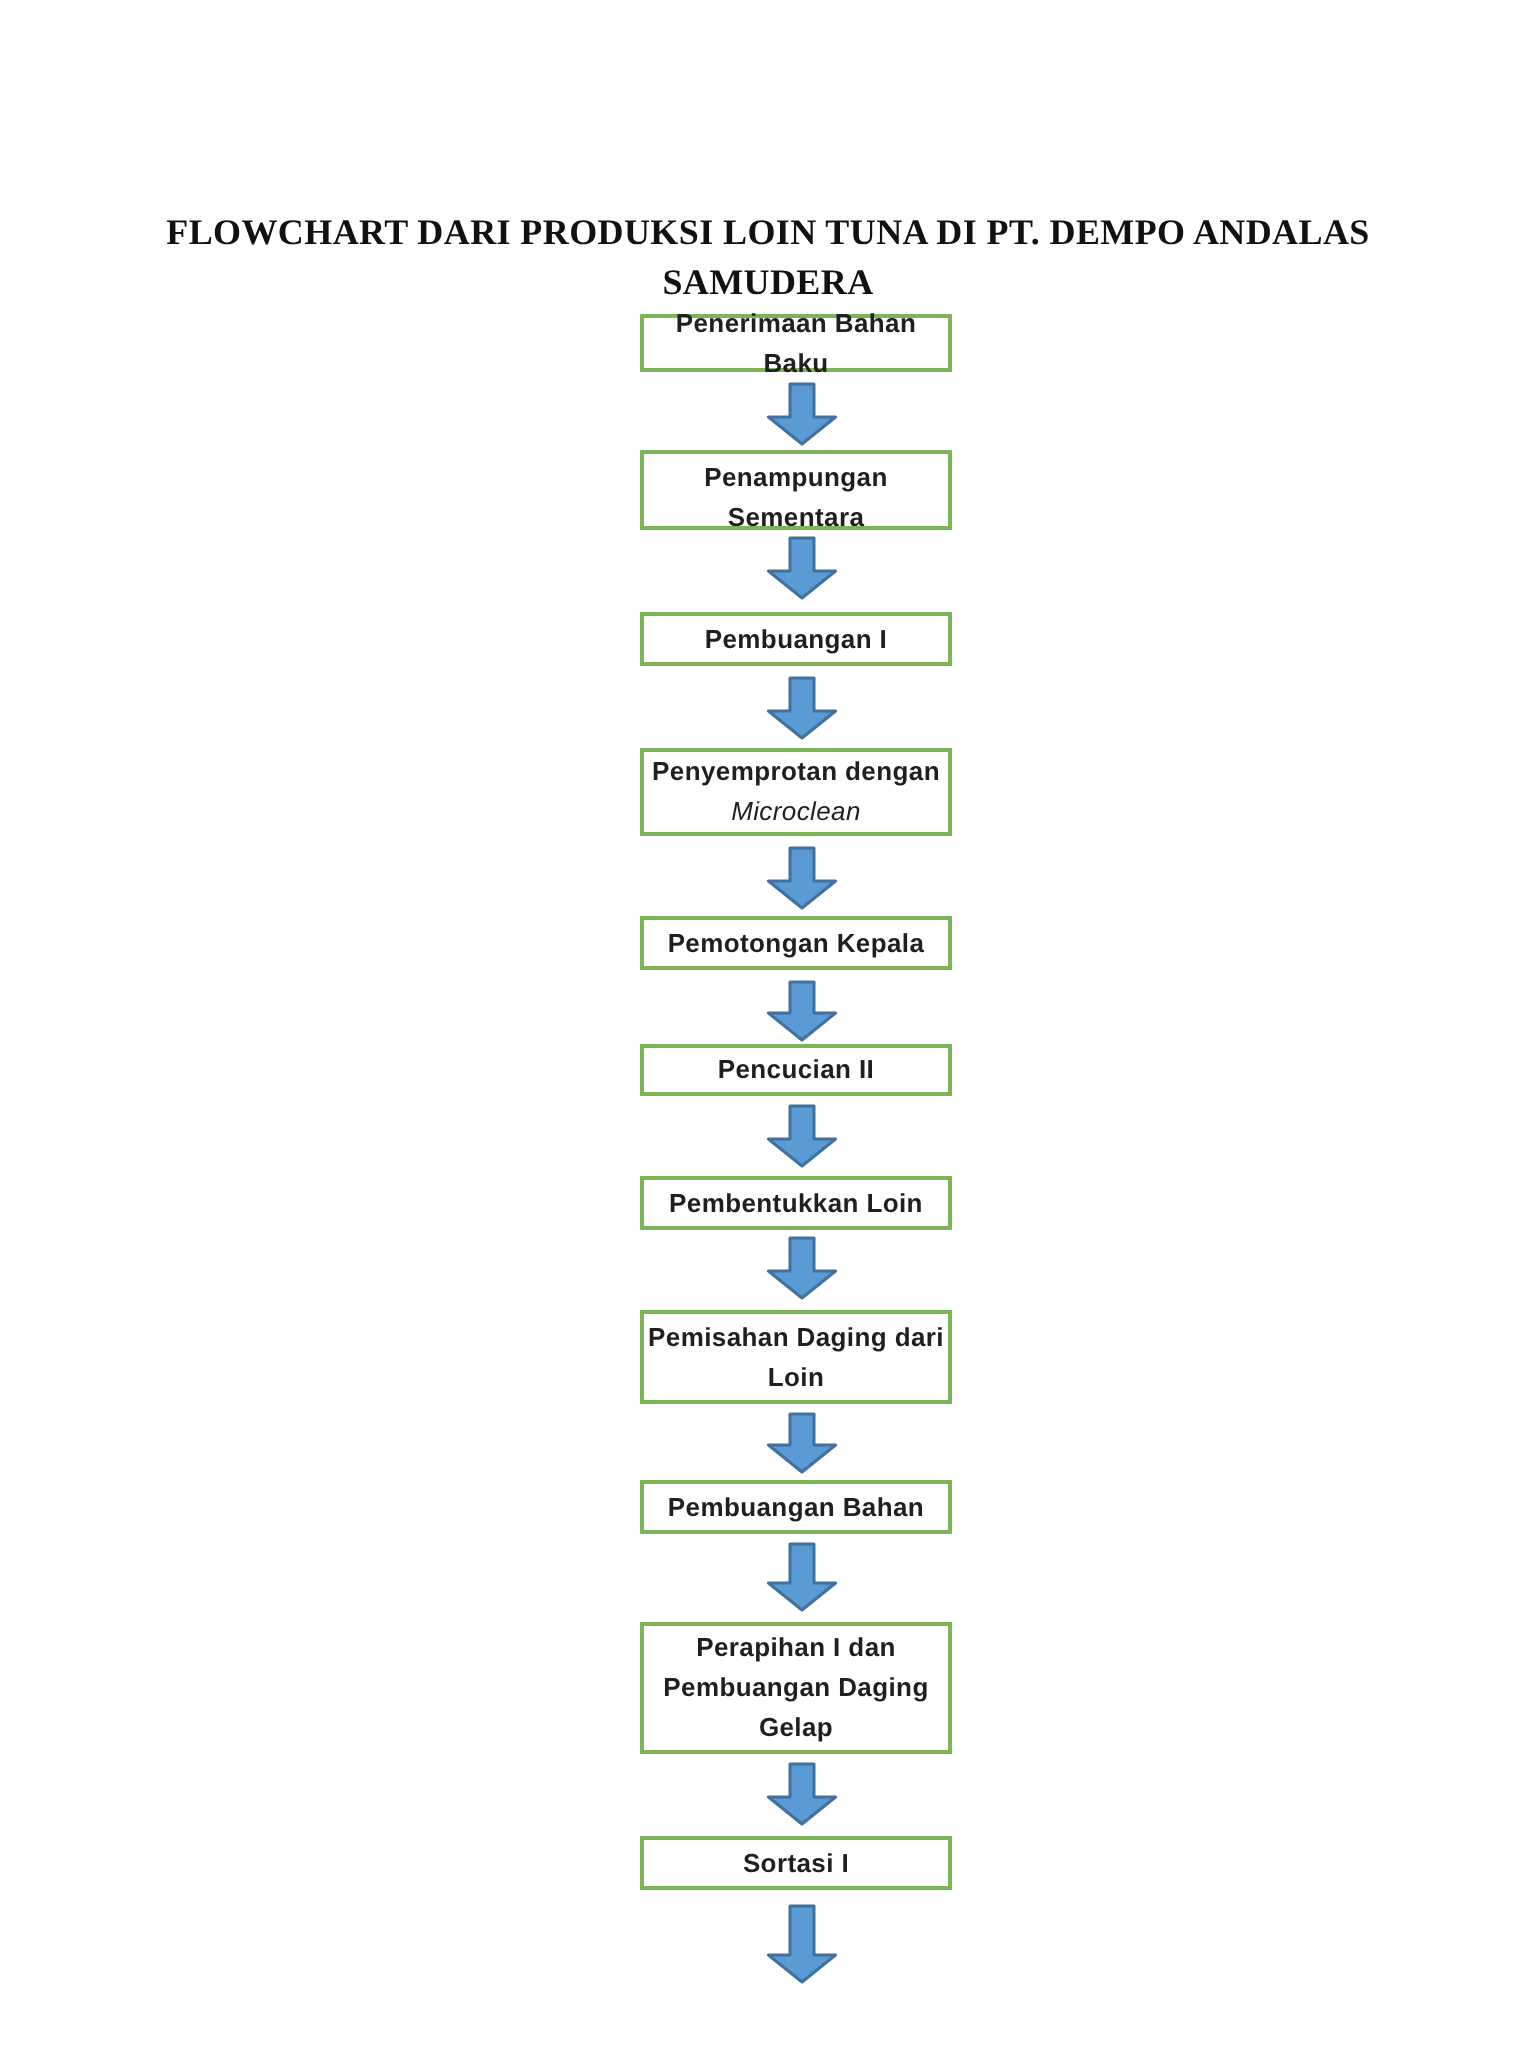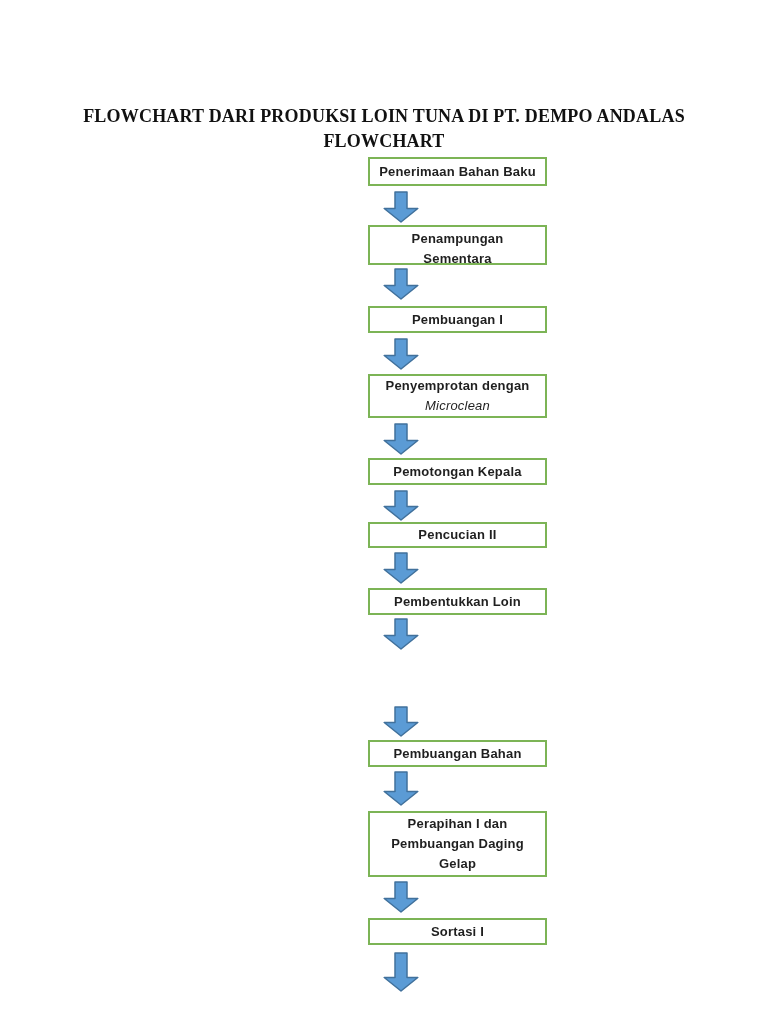--- a/index.html
+++ b/index.html
@@ -27,35 +27,34 @@
     font-family: "Liberation Serif", serif;
     font-weight: bold;
     font-size: 18px;
     line-height: 25px;
     color: #111111;
     letter-spacing: 0.2px;
   }
   .node {
     position: absolute;
     left: 320px;
-    width: 179px;
+    width: 156px;
     box-sizing: border-box;
     border: 2px solid var(--box-border, #7CB456);
     background: #ffffff;
     display: flex;
     flex-direction: column;
     justify-content: center;
     align-items: center;
     text-align: center;
     color: var(--text, #1f1f1f);
     font-weight: bold;
     font-size: 13px;
     line-height: 20px;
     letter-spacing: 0.2px;
-    margin-left: 48px;
   }
   .node .line { display: block; }
   .node .italic {
     font-style: italic;
     font-weight: normal;
   }
   .node.clip {
     justify-content: flex-start;
     overflow: hidden;
     padding-top: 2px;
@@ -72,21 +71,21 @@
     stroke: var(--arrow-stroke, #41719C);
     stroke-width: 1.5;
     stroke-linejoin: round;
   }
 </style>
 </head>
 <body>
 
 <div class="page">
 
-  <h1 class="title"><span>FLOWCHART DARI PRODUKSI LOIN TUNA DI PT. DEMPO ANDALAS</span><br><span>FLOWCHART</span></h1>
+  <h1 class="title"><span>FLOWCHART DARI PRODUKSI LOIN TUNA DI PT. DEMPO ANDALAS</span><br><span>SAMUDERA</span></h1>
 
   <div class="node" style="top:157px;height:29px">
     <span class="line">Penerimaan Bahan Baku</span>
   </div>
 
   <div class="arrow" style="top:191px">
     <svg width="36" height="32" viewBox="0 0 36 32">
         <path d="M12,1 L24,1 L24,17.5 L34.8,17.5 L18,31 L1.2,17.5 L12,17.5 Z"></path>
       </svg>
   </div>
@@ -146,20 +145,24 @@
   <div class="node" style="top:588px;height:27px">
     <span class="line">Pembentukkan Loin</span>
   </div>
 
   <div class="arrow" style="top:618px">
     <svg width="36" height="32" viewBox="0 0 36 32">
         <path d="M12,1 L24,1 L24,17.5 L34.8,17.5 L18,31 L1.2,17.5 L12,17.5 Z"></path>
       </svg>
   </div>
 
+  <div class="node" style="top:655px;height:47px">
+    <span class="line">Pemisahan Daging dari</span>
+    <span class="line">Loin</span>
+  </div>
 
   <div class="arrow" style="top:706px">
     <svg width="36" height="31" viewBox="0 0 36 31">
         <path d="M12,1 L24,1 L24,16.5 L34.8,16.5 L18,30 L1.2,16.5 L12,16.5 Z"></path>
       </svg>
   </div>
 
   <div class="node" style="top:740px;height:27px">
     <span class="line">Pembuangan Bahan</span>
   </div>

